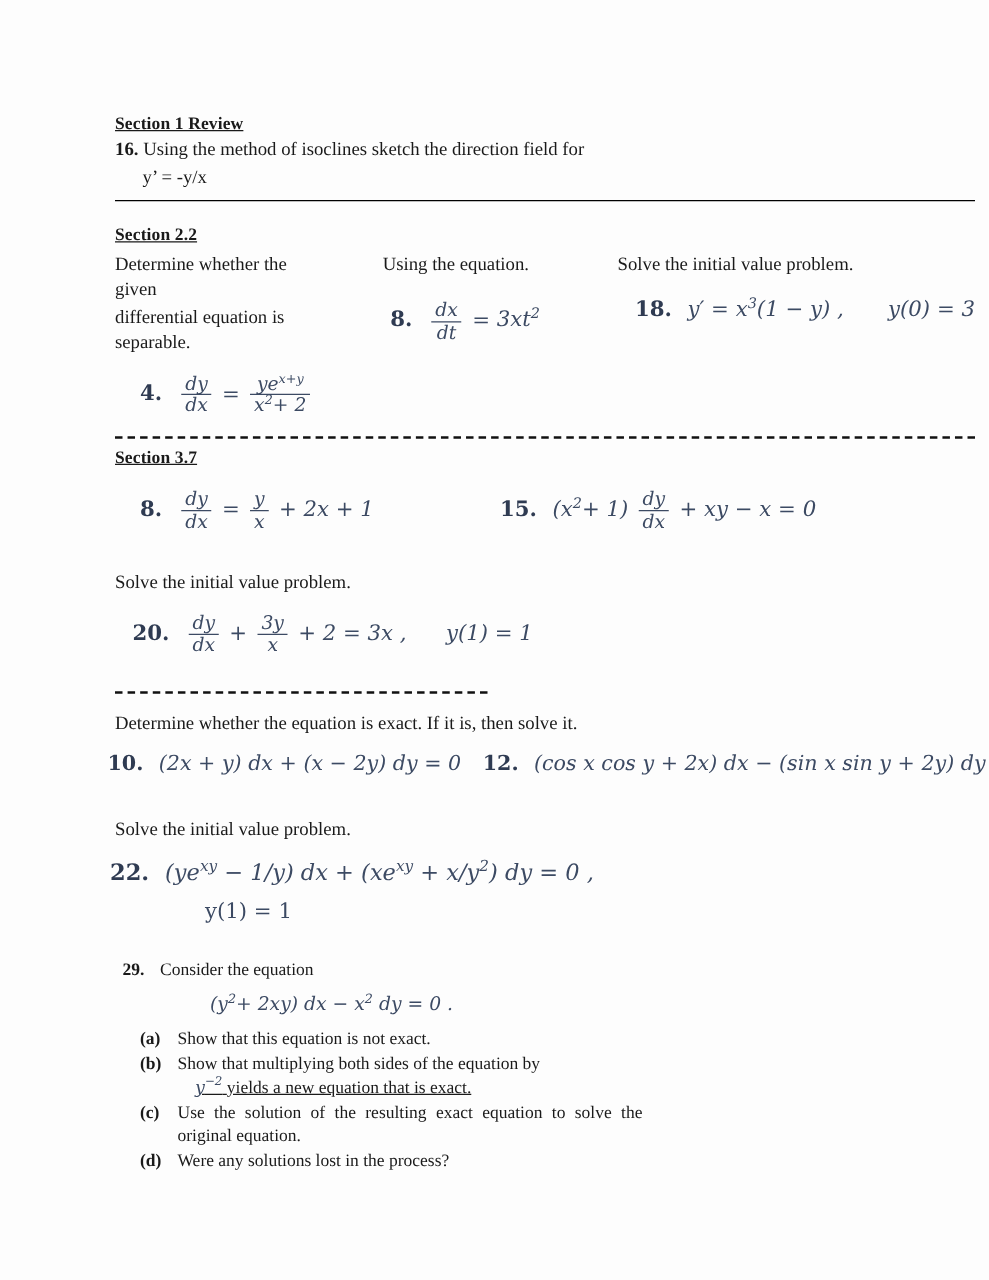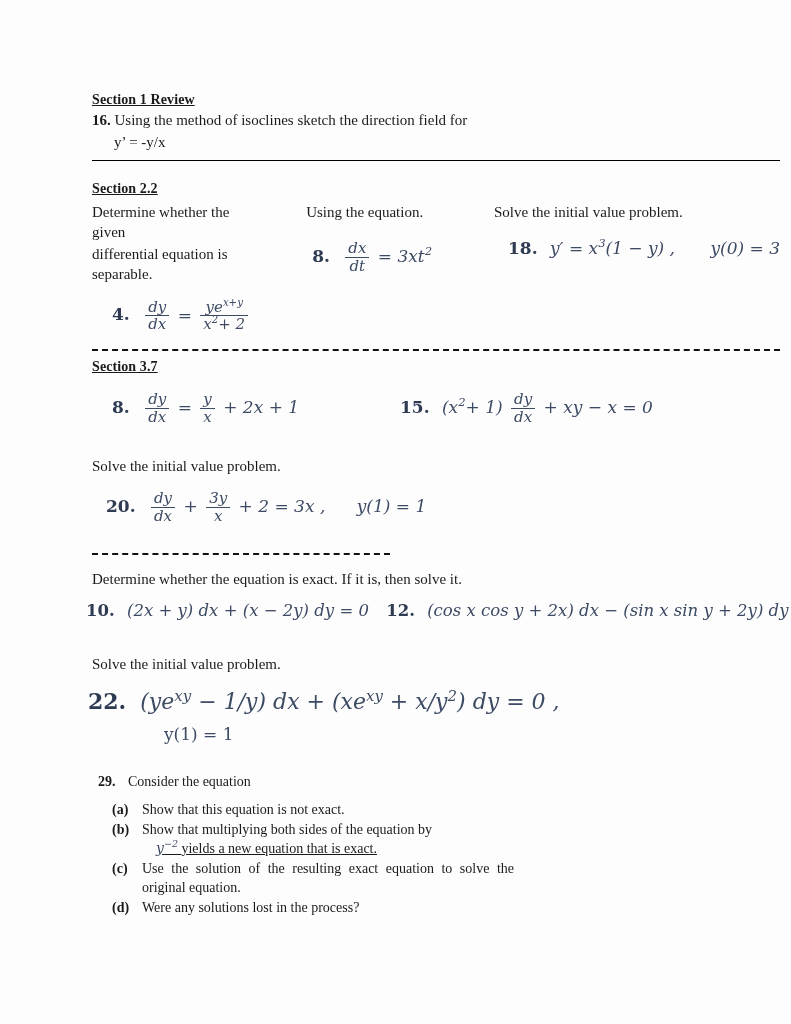--- a/index.html
+++ b/index.html
@@ -221,33 +221,36 @@
 
       <div class="math" style="margin-top:12px;margin-left:-6px;font-size:16.5px;">
         <span class="num">10.</span>
         <i>(2x + y) dx + (x − 2y) dy = 0</i>
         <span class="num" style="margin-left:12px;">12.</span>
         <i>(cos x cos y + 2x) dx − (sin x sin y + 2y) dy = 0</i>
       </div>
 
       <div class="prose" style="margin-top:34px;">Solve the initial value problem.</div>
 
-      <div class="math" style="margin-top:14px;margin-left:-4px;font-size:22px;">
+      <div class="math" style="margin-top:14px;margin-left:-4px;font-size:18px;">
         <span class="num">22.</span>
         <i><span>(ye</span><sup>xy</sup> <span>− 1/y) dx + (xe</span><sup>xy</sup> <span>+ x/y</span><sup>2</sup><span>) dy = 0 ,</span></i>
       </div>
       <div class="math" style="margin-top:10px;padding-left:72px;">y(1) = 1</div>
     </div>
 
     <div class="p29">
       <div class="stem">
         <span class="n">29.</span>
         <span class="txt">Consider the equation</span>
       </div>
 
+      <div class="math eq" style="font-size:15px;">
+        <i><span>(y</span><sup>2</sup><span>+ 2xy) dx − x</span><sup>2</sup> <span>dy = 0 .</span></i>
+      </div>
 
       <ol>
         <li>
           <span class="lbl">(a)</span>
           <span class="txt">Show that this equation is not exact.</span>
         </li>
         <li>
           <span class="lbl">(b)</span>
           <span class="txt">
             <span>Show that multiplying both sides of the equation by</span><br>

